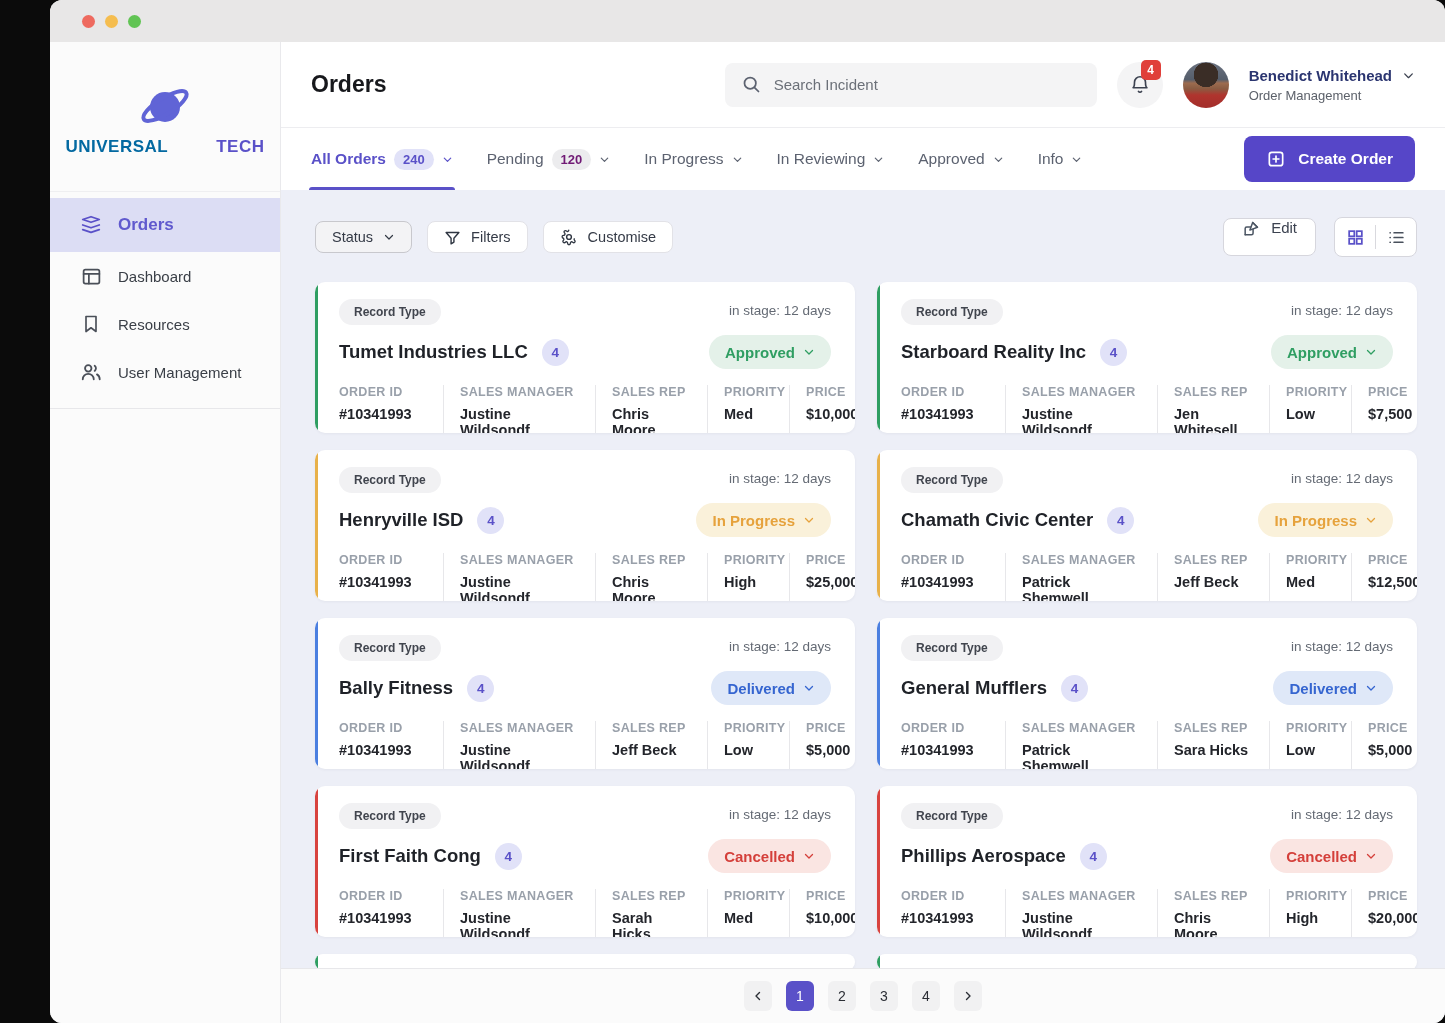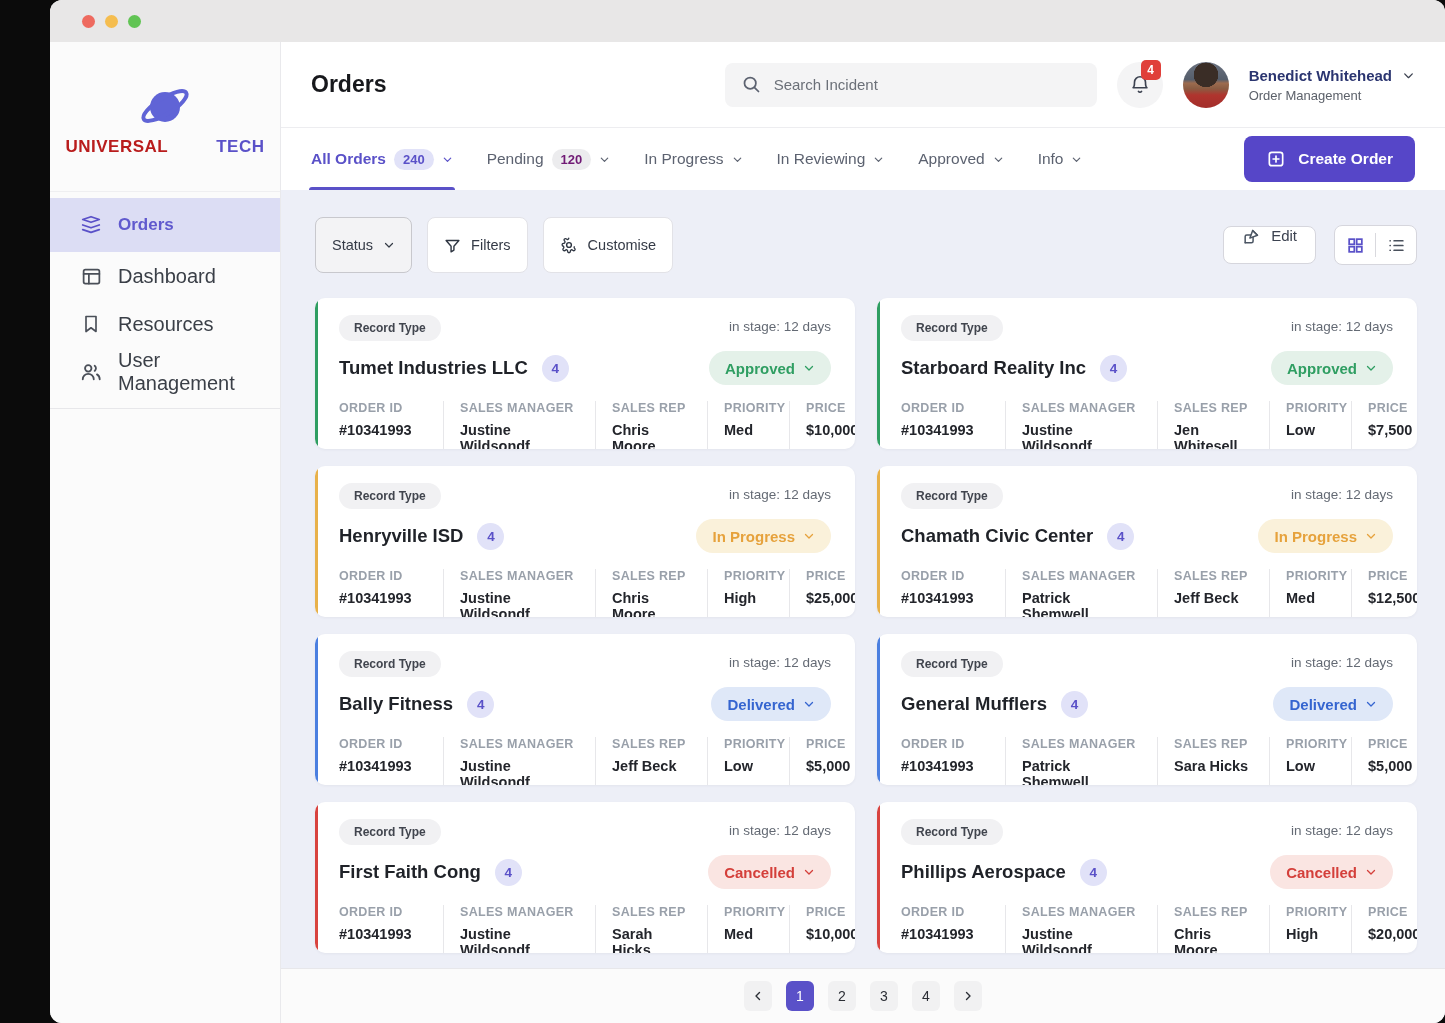--- a/index.html
+++ b/index.html
@@ -11,24 +11,24 @@
   .titlebar { height:42px; background:#e8e7e7; display:flex; align-items:center; padding-left:32px; gap:10px; flex:0 0 auto; }
   .tl-dot { width:13px; height:13px; border-radius:50%; }
 
   
   .app { flex:1; display:flex; min-height:0; }
 
   
   .sidebar { width:231px; background:#fbfbfb; border-right:1px solid #e9e9ec; display:flex; flex-direction:column; flex:0 0 auto; }
   .logo-area { height:150px; display:flex; flex-direction:column; align-items:center; justify-content:center; gap:2px; border-bottom:1px solid #efeff1; }
   .wordmark { font-size:17px; font-weight:700; letter-spacing:0.5px; }
-  .wordmark .wp { color:#b91c1c; }
+  .wordmark .wp { color:#0369a1; }
   .wordmark .ws { color:#5a51c8;margin-left:48px; }
   .nav { display:flex; flex-direction:column; padding-top:6px; }
-  .nav-item { display:flex; align-items:center; gap:16px; height:48px; padding-left:30px; color:#3a3f47; font-size:20px; cursor:pointer; background:transparent; border:none; text-align:left; }
+  .nav-item { display:flex; align-items:center; gap:16px; height:48px; padding-left:30px; color:#3a3f47; font-size:15px; cursor:pointer; background:transparent; border:none; text-align:left; }
   .nav-item .nicon { width:22px; height:22px; color:#4a4f58; display:flex; align-items:center; justify-content:center; }
   .nav-item.active { background:#dcddf4; color:#6059ce; font-size:17px; font-weight:600; height:54px; margin-top:0; }
   .nav-item.active .nicon { color:#5a51c8; }
   .nav-divider { height:1px; background:#e7e7ea; margin:12px 0; }
 
   
   .main { flex:1; display:flex; flex-direction:column; background:#edeff7; min-width:0; position:relative; }
 
   
   .header { height:86px; background:#fff; display:flex; align-items:center; padding:0 30px; border-bottom:1px solid #ededf0; flex:0 0 auto; }
@@ -56,21 +56,21 @@
   .tab.active::after { content:""; position:absolute; left:-2px; right:-2px; bottom:0; height:3px; border-radius:3px 3px 0 0; background:#5a51c8; }
   .tab-count { font-size:13px; padding:3px 9px; border-radius:11px; background:#ececee; color:#701a75; font-weight:600; }
   .tab.active .tab-count { background:#e1e2f8; color:#5a51c8; }
   .tab .tchev { color:inherit; }
   .create-order { margin-left:auto; height:46px; padding:0 22px; background:#5646c8; color:#fff; border:none; border-radius:8px; font-size:15.5px; font-weight:600; display:flex; align-items:center; gap:12px; cursor:pointer; font-family:"Liberation Sans", sans-serif; }
 
   
   .content { flex:1; position:relative; min-height:0; overflow:hidden; }
   .toolbar { display:flex; align-items:center; margin:27px 28px 0 34px; }
   .tb-left { display:flex; gap:15px; }
-  .tb-btn { height:56px; display:flex; align-items:center; gap:10px; padding:0 16px; border-radius:8px; background:#fff; border:1px solid #e2e2e7; font-size:14.5px; color:#343a46; cursor:pointer; font-family:"Liberation Sans", sans-serif; }
+  .tb-btn { height:32px; display:flex; align-items:center; gap:10px; padding:0 16px; border-radius:8px; background:#fff; border:1px solid #e2e2e7; font-size:14.5px; color:#343a46; cursor:pointer; font-family:"Liberation Sans", sans-serif; }
   .tb-btn.status { background:#f3f3f5; border:1px solid #c8c8cd; }
   .tb-right { margin-left:auto; display:flex; gap:18px; align-items:center; }
   .edit-btn { height:38px; padding:0 18px; border:1px solid #d6d6dd; border-radius:8px; background:#fff; display:flex; gap:10px; font-size:15px; color:#3c4250; cursor:pointer; font-family:"Liberation Sans", sans-serif; }
   .view-toggle { height:40px; border:1px solid #d6d6dd; border-radius:8px; background:#fff; display:flex; align-items:center; }
   .vt-btn { width:40px; height:100%; display:flex; align-items:center; justify-content:center; background:transparent; border:none; cursor:pointer; color:#49505c; }
   .vt-btn.active { color:#5a51c8; }
   .vt-divider { width:1px; height:24px; background:#d9d9de; }
 
   
   .cards { margin:25px 28px 0 34px; display:grid; grid-template-columns:1fr 1fr; gap:17px 22px; }

